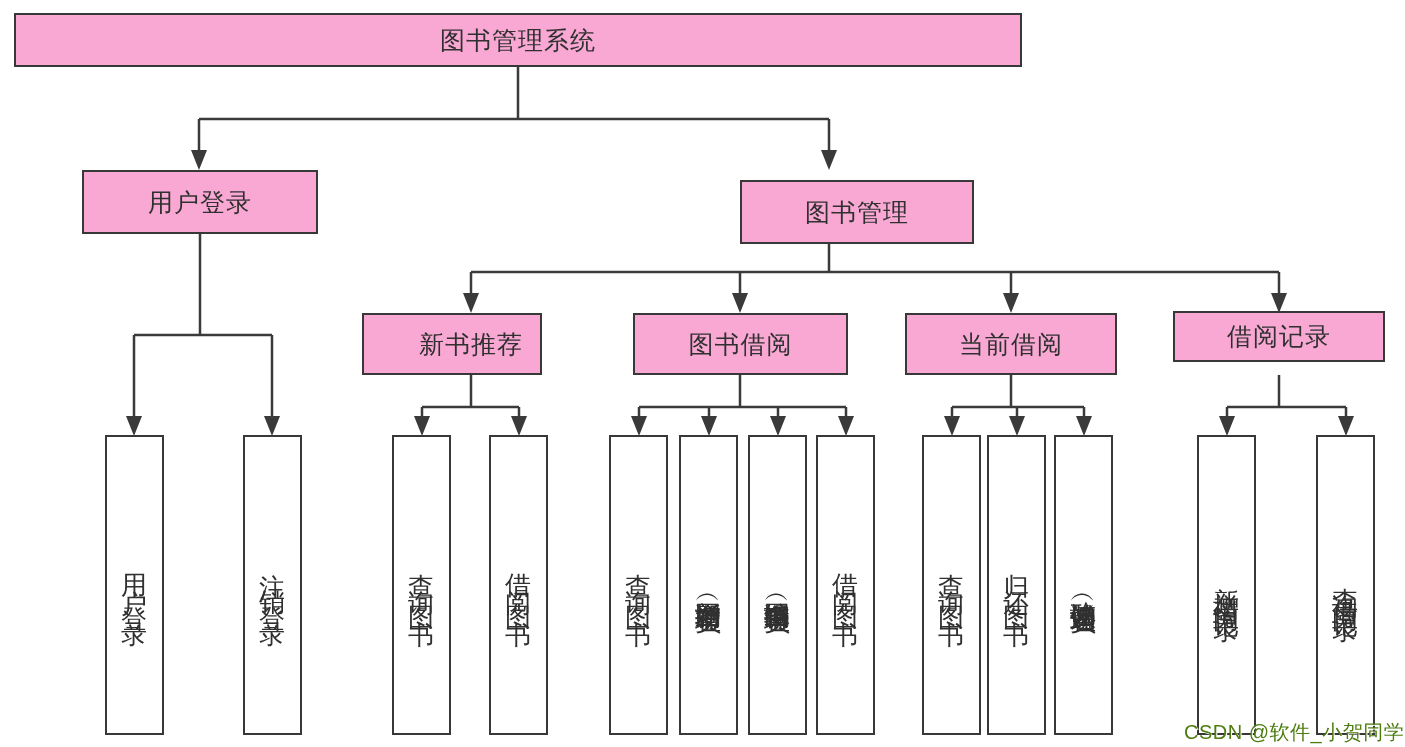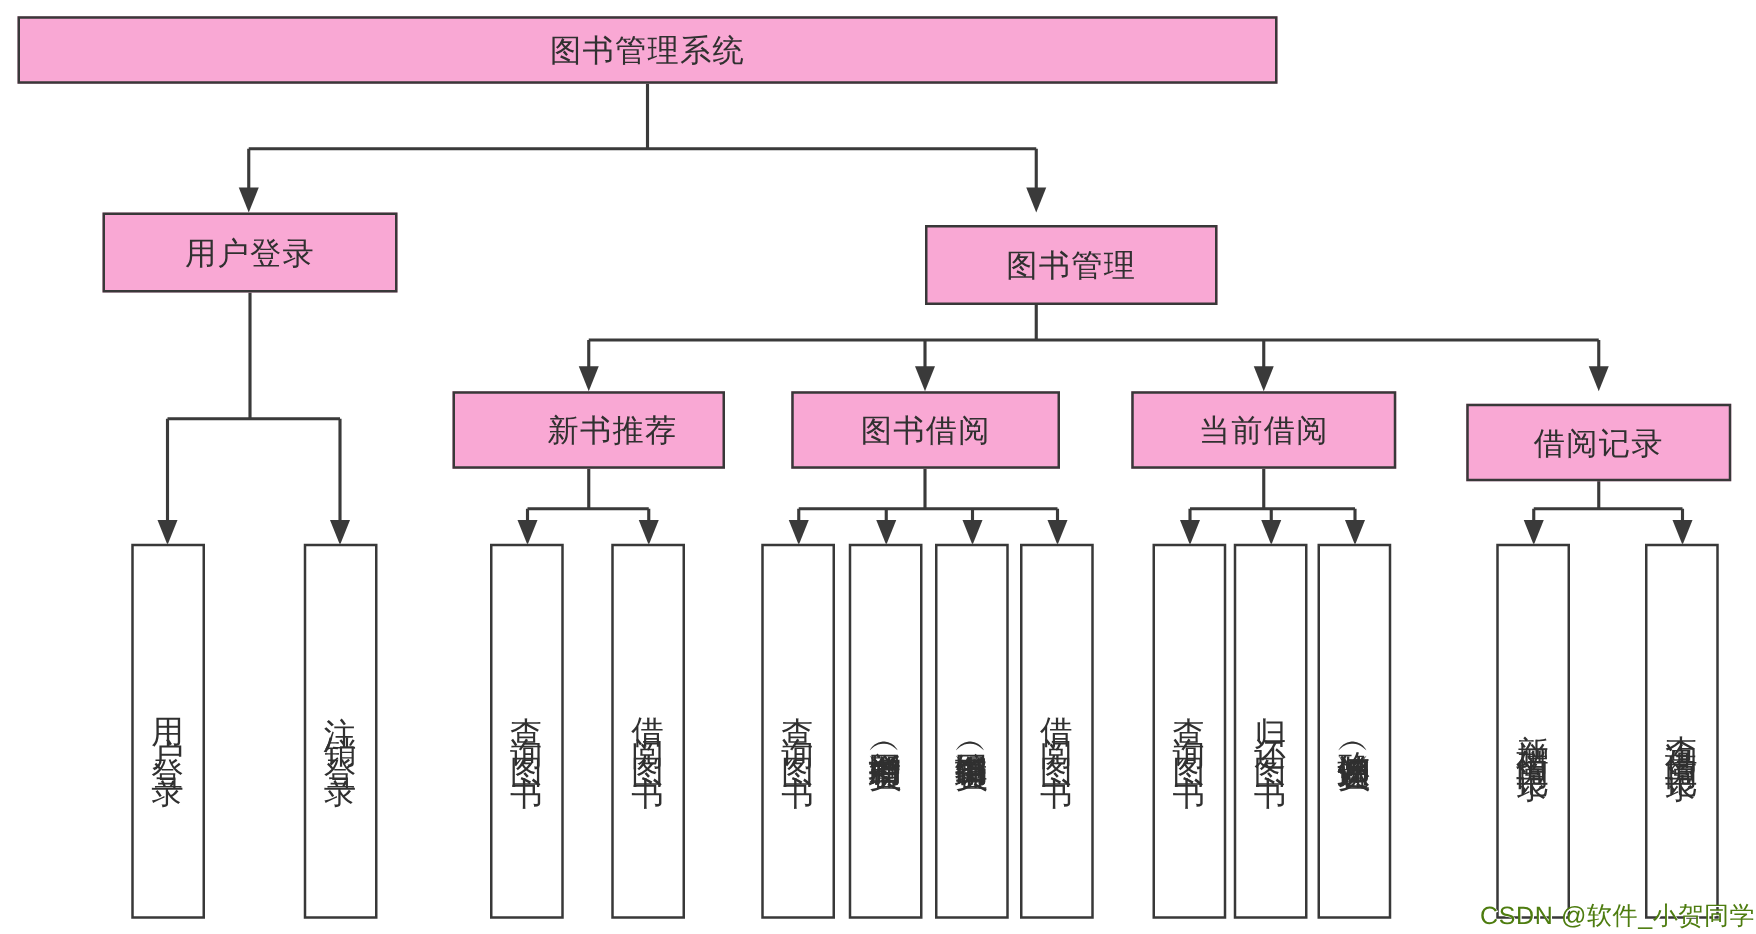--- a/index.html
+++ b/index.html
@@ -22,24 +22,24 @@
     writing-mode:vertical-rl;text-orientation:mixed;
     font-size:26px;color:#303030;line-height:1;white-space:nowrap;
   }
   .gap-lg{letter-spacing:16px;}
   .gap-md{letter-spacing:6px;}
   .gap-sm{letter-spacing:1px;}
   
   .n-root{left:14px;top:13px;width:1008px;height:54px;}
   .n-userlogin{left:82px;top:170px;width:236px;height:64px;}
   .n-bookmgmt{left:712px;top:180px;width:234px;height:64px;margin-left:28px;}
-  .n-newrec{left:362px;top:313px;width:218px;height:62px;padding-left:38px;}
+  .n-newrec{left:362px;top:313px;width:180px;height:62px;padding-left:38px;}
   .n-borrow{left:633px;top:313px;width:215px;height:62px;}
   .n-current{left:905px;top:313px;width:212px;height:62px;}
-  .n-records{left:1173px;top:323px;width:212px;height:62px;}
+  .n-records{left:1173px;top:311px;width:212px;height:51px;}
   .l1{left:105px;} .l2{left:243px;} .l3{left:392px;} .l4{left:489px;}
   .l5{left:609px;} .l6{left:679px;} .l7{left:748px;} .l8{left:816px;}
   .l9{left:922px;} .l10{left:987px;} .l11{left:1054px;} .l12{left:1197px;} .l13{left:1316px;}
   .watermark{
     position:absolute;left:1184px;top:719px;z-index:6;
     font-size:20px;color:#4d7c0f;letter-spacing:0.5px;white-space:nowrap;
     text-shadow:1px 1px 0 #ffffff;
   }
 </style>
 </head>

